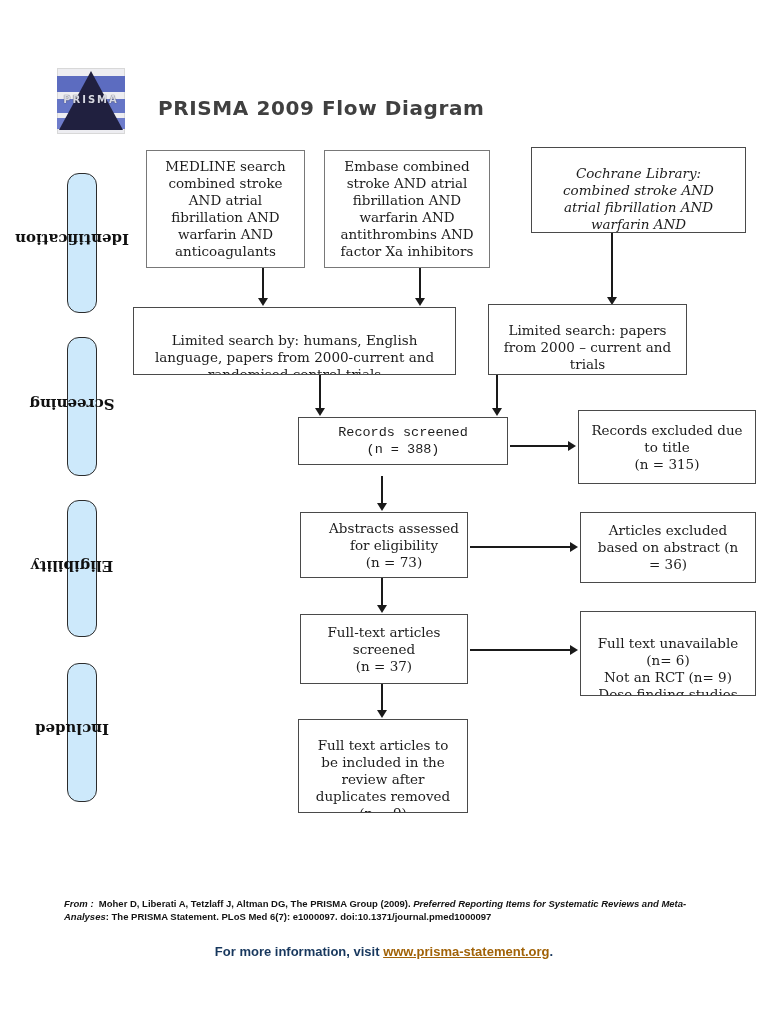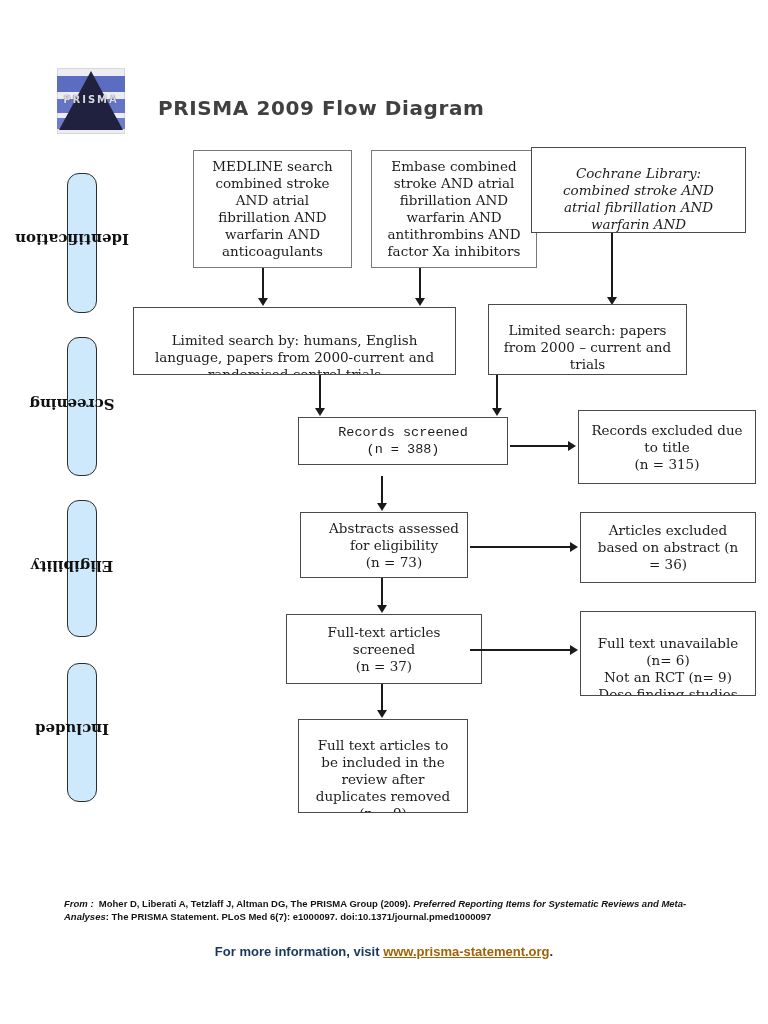--- a/index.html
+++ b/index.html
@@ -30,21 +30,21 @@
   .slabel{position:absolute;left:12px;width:120px;text-align:center;
         font-family:"DejaVu Serif",serif;font-weight:bold;font-size:15px;color:#101010;
         transform:rotate(180deg);}
 
   
   .fbox{position:absolute;background:#ffffff;border:1.5px solid #4a4a4a;
         box-sizing:border-box;overflow:hidden;text-align:center;
         font-family:"DejaVu Serif",serif;font-size:13.5px;line-height:17px;
         color:#1c1c1c;white-space:pre-line;}
   .fbox.center{display:flex;align-items:center;justify-content:center;}
-  .fbox.light{border-color:#787878;margin-left:47px;}
+  .fbox.light{border-color:#787878;}
 
   
   .vline{position:absolute;width:2px;background:#1a1a1a;}
   .hline{position:absolute;height:2px;background:#1a1a1a;}
   .ahead-down{position:absolute;width:0;height:0;border-left:5px solid transparent;
         border-right:5px solid transparent;border-top:8px solid #1a1a1a;}
   .ahead-right{position:absolute;width:0;height:0;border-top:5px solid transparent;
         border-bottom:5px solid transparent;border-left:8px solid #1a1a1a;}
 
   
@@ -152,21 +152,21 @@
   <div class="fbox center" style="left:580px;top:512px;width:176px;height:71px;">
     <span>Articles excluded
 based on abstract (n
 = 36)</span>
   </div>
   <div class="hline" style="left:470px;top:546px;width:100px;"></div>
   <div class="ahead-right" style="left:570px;top:542px;"></div>
   <div class="vline" style="left:381px;top:578px;height:27px;"></div>
   <div class="ahead-down" style="left:377px;top:605px;"></div>
 
-  <div class="fbox center" style="left:286px;top:614px;width:196px;height:70px;">
+  <div class="fbox center" style="left:300px;top:614px;width:168px;height:70px;">
     <span>Full-text articles
 screened
 (n = 37)</span>
   </div>
   <div class="fbox" style="left:580px;top:611px;width:176px;height:85px;padding-top:6px;">
     <span>Full text unavailable
 (n= 6)
 Not an RCT (n= 9)
 Dose finding studies
 (n= 4)</span>

